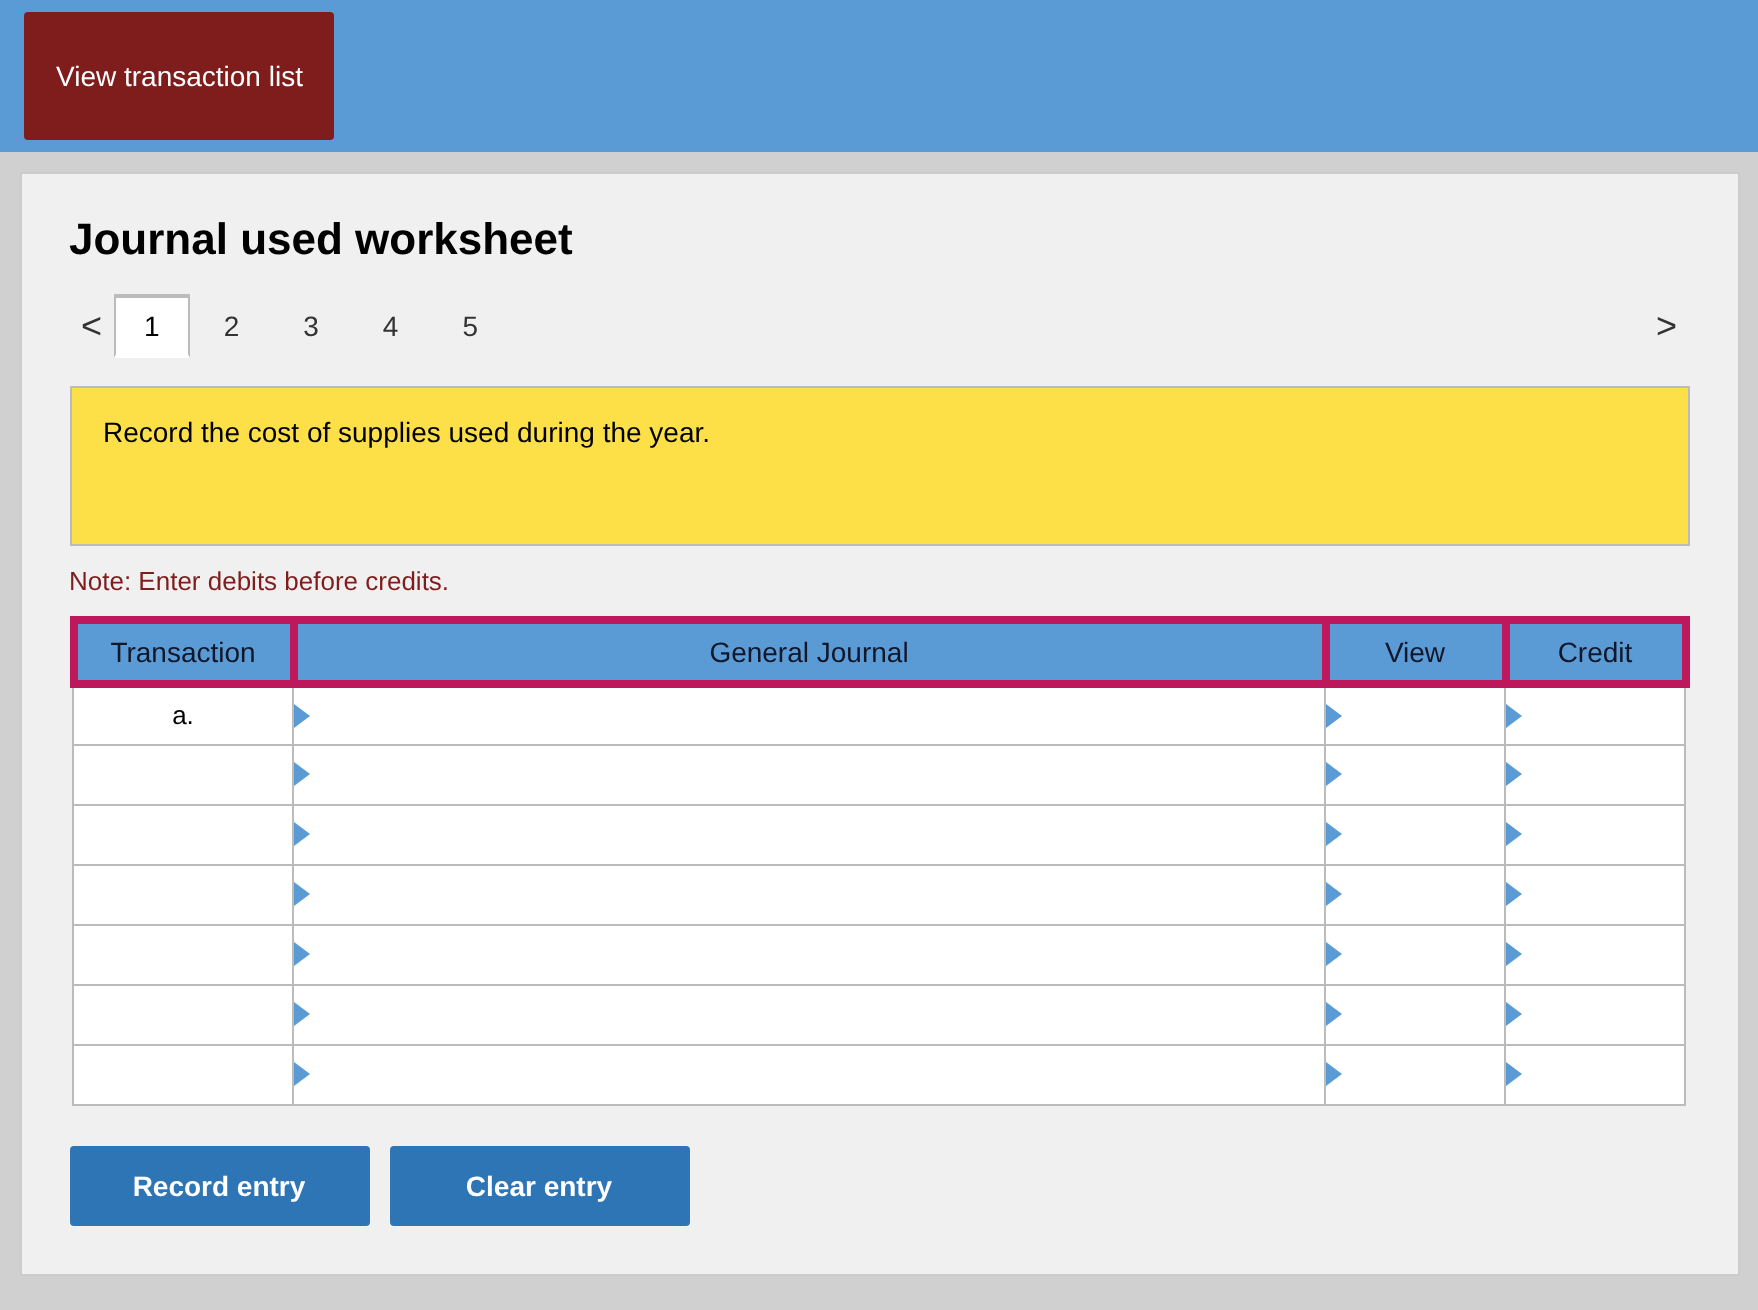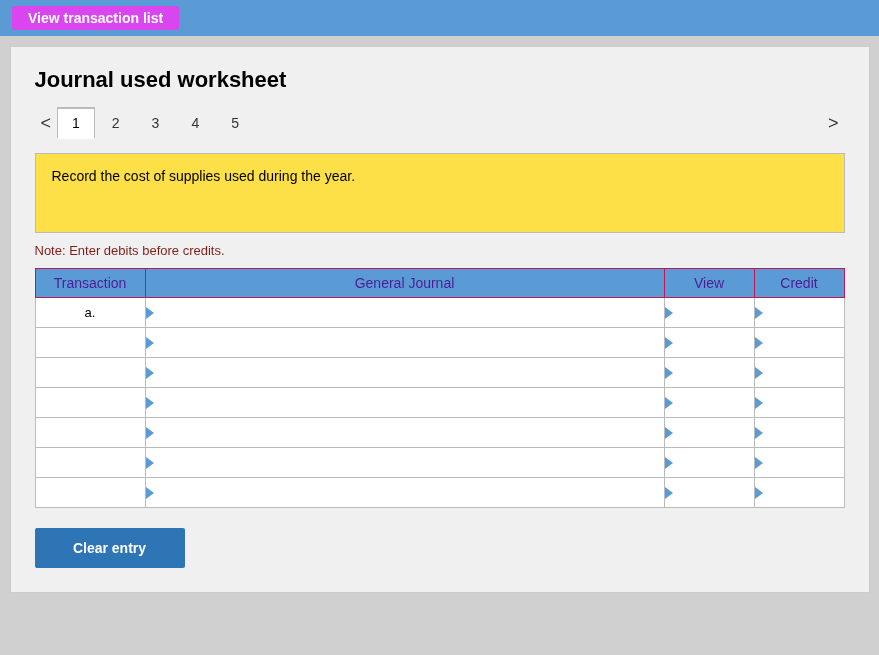--- a/index.html
+++ b/index.html
@@ -18,26 +18,26 @@
     
     .top-bar {
       width: 100%;
       background: #5b9bd5;
       padding: 6px 12px;
       display: flex;
       align-items: center;
     }
 
     .view-transaction-btn {
-      background: #d946ef;
+      background: #7f1d1d;
       color: #fff;
       border: none;
-      padding: 4px 16px;
+      padding: 24px 16px;
       font-size: 14px;
-      font-weight: bold;
+      font-weight: normal;
       cursor: pointer;
       border-radius: 2px;
     }
 
     
     .main-container {
       background: #f0f0f0;
       width: 860px;
       margin: 10px auto;
       padding: 20px 24px 24px 24px;
@@ -114,22 +114,22 @@
 
     
     .journal-table {
       width: 100%;
       border-collapse: collapse;
       margin-bottom: 20px;
     }
 
     .journal-table th {
       background: #5b9bd5;
-      color: #4c1d95;
-      border: 1px solid #be185d;
+      color: #0f172a;
+      border: 4px solid #be185d;
       padding: 6px 12px;
       text-align: center;
       font-weight: normal;
     }
 
     .journal-table th.transaction-col {
       width: 110px;
       text-align: center;
     }
 
@@ -423,20 +423,21 @@
             <div class="input-with-indicator">
               <span class="cell-indicator"></span>
               <input type="text" style="">
             </div>
           </td>
         </tr>
       </tbody>
   </table>
 
   <div class="buttons-row">
+    <button class="action-btn">Record entry</button>
 
     <button class="action-btn">Clear entry</button>
 
     <div class="btn-spacer"></div>
 
   </div>
 
 </div>
 
 </body></html>

